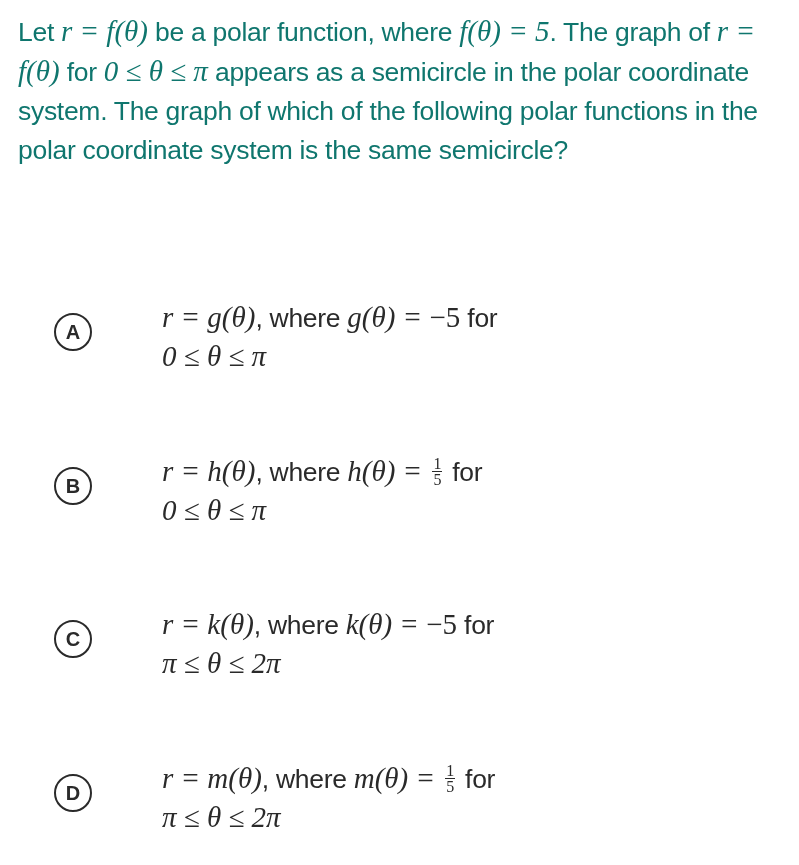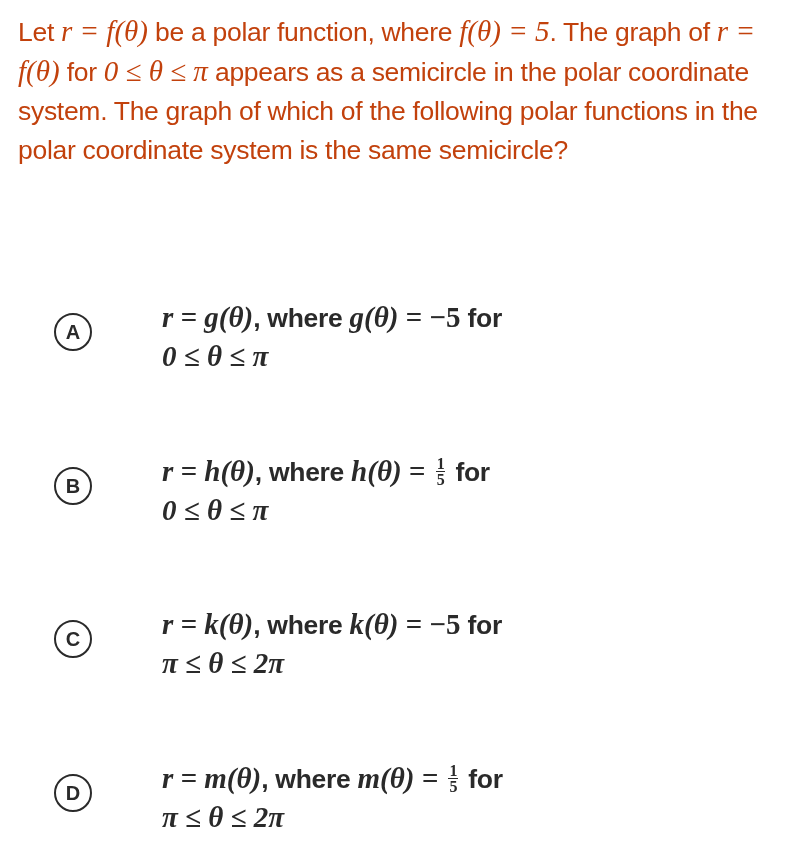--- a/index.html
+++ b/index.html
@@ -16,21 +16,21 @@
     font-family: "Liberation Sans", "DejaVu Sans", sans-serif;
   }
   .question {
     position: absolute;
     left: 18px;
     top: 12px;
     width: 770px;
     font-size: 26.5px;
     line-height: 39px;
     letter-spacing: -0.3px;
-    color: #c2410c;
+    color: #0f766e;
   }
   .m {
     font-family: "Liberation Serif", "DejaVu Serif", serif;
     font-size: 29px;
     letter-spacing: 0;
   }
   .mi { font-style: italic; }
   .choice {
     position: absolute;
     left: 0;
@@ -56,21 +56,20 @@
   }
   .choice-text {
     position: absolute;
     left: 162px;
     top: 0;
     width: 600px;
     font-size: 26.5px;
     line-height: 38px;
     letter-spacing: -0.3px;
     cursor: pointer;
-    font-weight: bold;
   }
   .frac {
     display: inline-flex;
     flex-direction: column;
     align-items: center;
     vertical-align: middle;
     font-family: "Liberation Serif", serif;
     font-size: 16px;
     line-height: 15px;
     margin: 0 3px;

